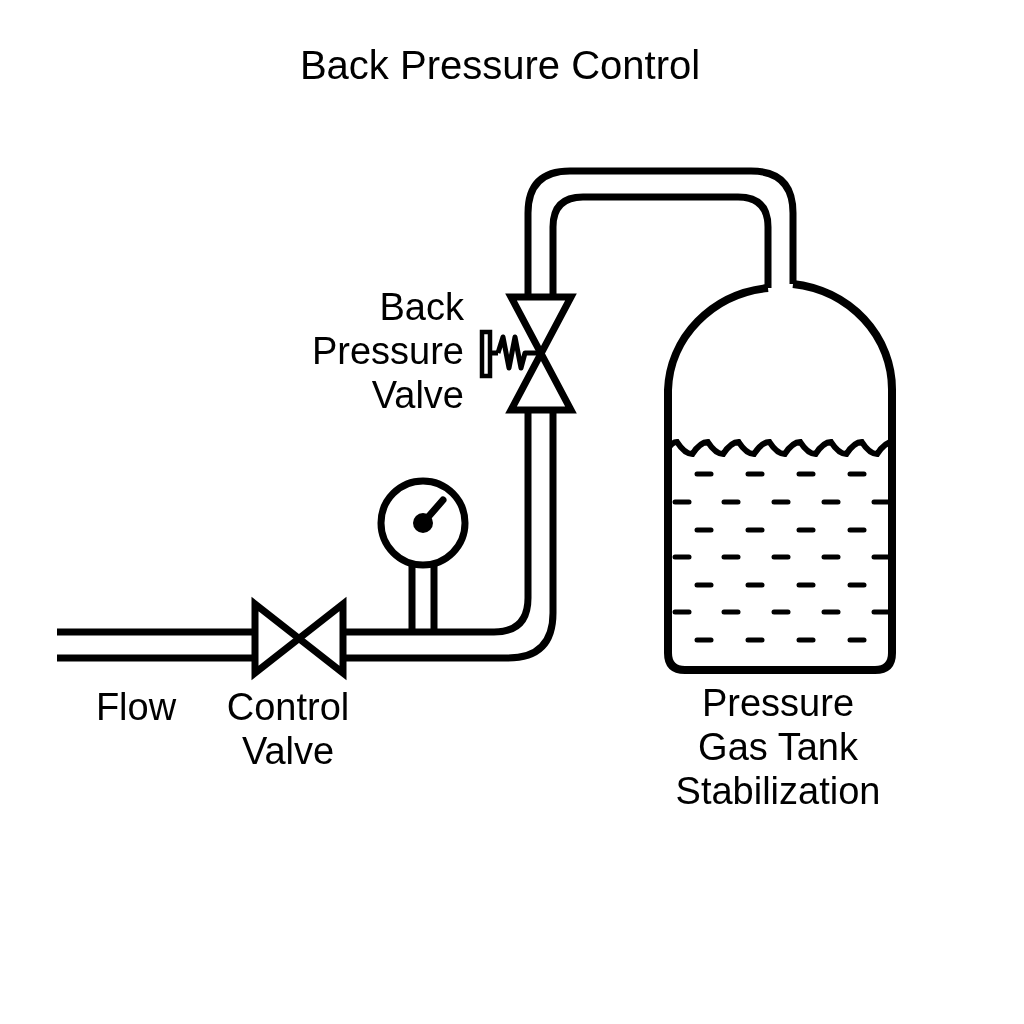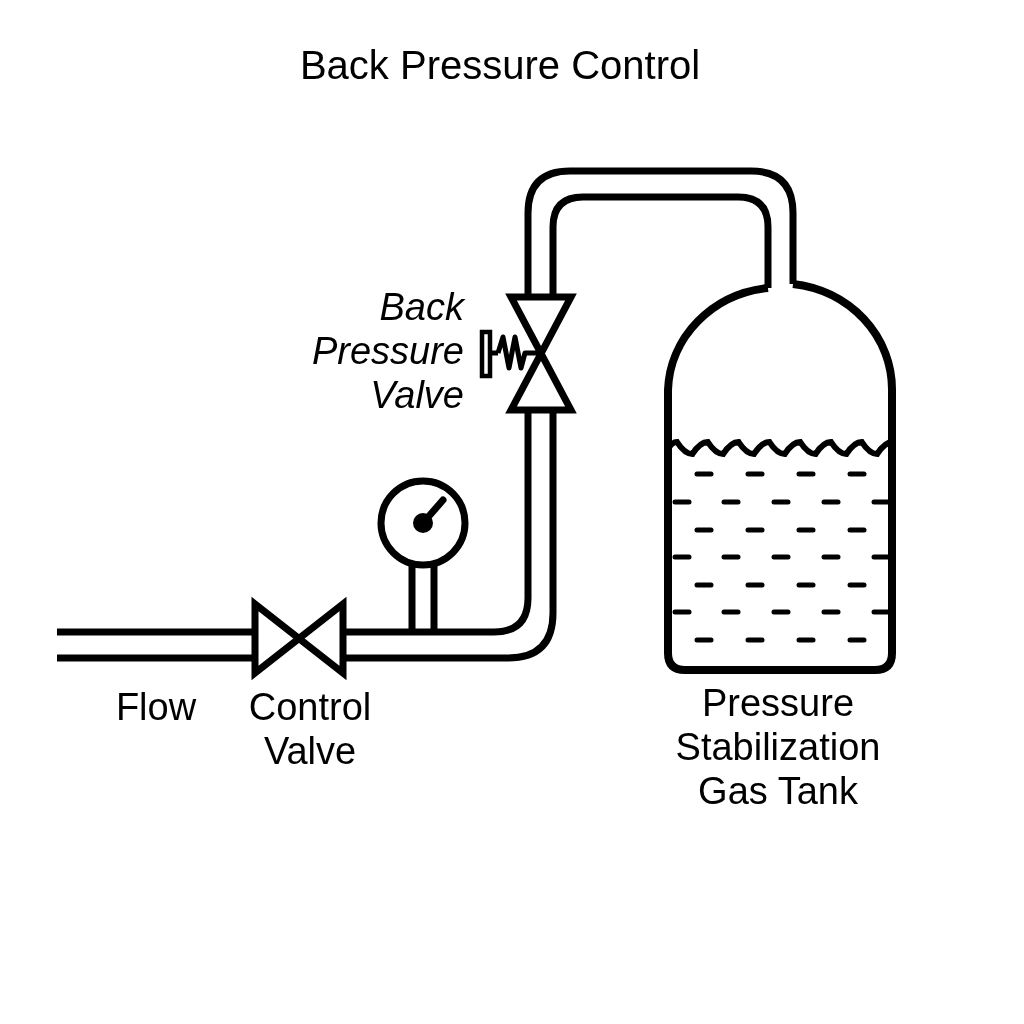--- a/index.html
+++ b/index.html
@@ -16,23 +16,23 @@
     position:absolute; top:33px; left:0; width:1000px;
     text-align:center; font-size:40px; font-weight:500;
     line-height:64px; letter-spacing:0px; white-space:nowrap;
   }
   .lbl {
     position:absolute; font-size:38px; font-weight:500;
     line-height:44px; white-space:nowrap;
   }
   .lbl.center { transform:translateX(-50%); text-align:center; }
   .lbl.right  { text-align:right; }
-  .lbl-bpv  { top:285px; right:560px;font-style:italic; }
-  .lbl-flow { top:685px; left:136px;margin-left:20px; }
-  .lbl-cv   { top:685px; left:310px; }
+  .lbl-bpv  { top:285px; right:560px; }
+  .lbl-flow { top:685px; left:136px; }
+  .lbl-cv   { top:685px; left:288px; }
   .lbl-tank { top:681px; left:778px; }
 </style>
 </head>
 <body>
 
 <div class="stage">
 
   <svg class="diagram" width="1024" height="1024" viewBox="0 0 1024 1024" fill="none" stroke="currentColor" stroke-width="7">
 
     <g>
@@ -117,17 +117,17 @@
 
   <div class="lbl center lbl-flow">Flow</div>
 
   <div class="lbl center lbl-cv">
     <div>Control</div>
     <div>Valve</div>
   </div>
 
   <div class="lbl center lbl-tank">
     <div>Pressure</div>
+    <div>Gas Tank</div>
     <div>Stabilization</div>
-    <div>Gas Tank</div>
   </div>
 
 </div>
 
 </body></html>

